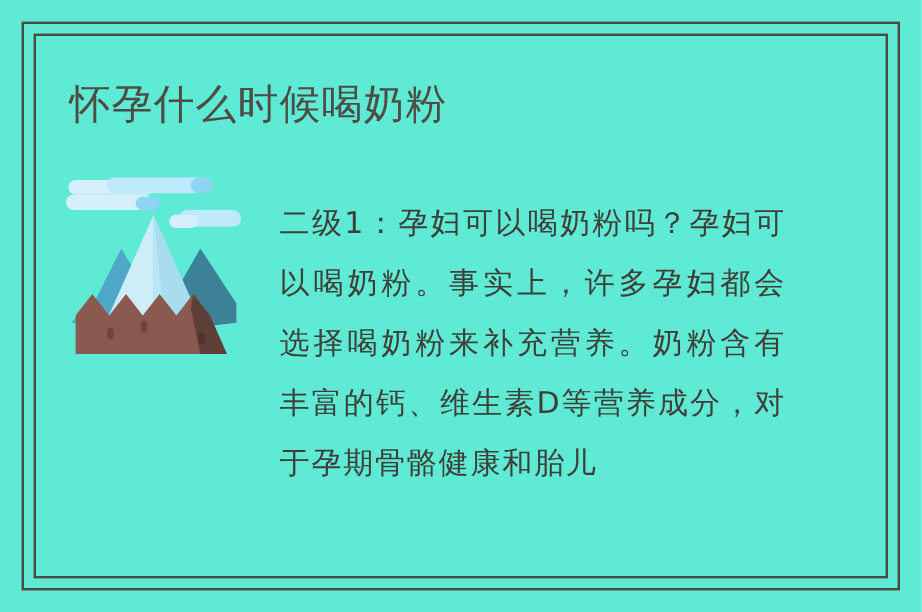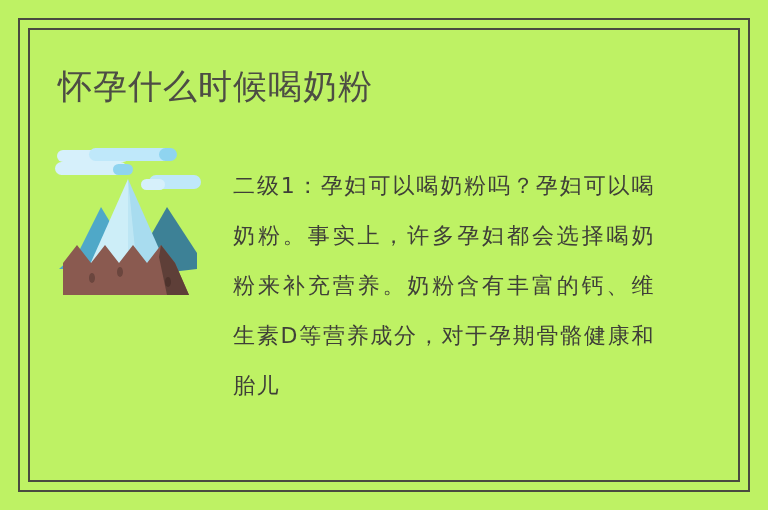--- a/index.html
+++ b/index.html
@@ -11,21 +11,21 @@
     height: 510px;
     background: #fdfdf4;
     font-family: "Liberation Sans", sans-serif;
     overflow: hidden;
   }
 
   #card {
     position: relative;
     width: 768px;
     height: 510px;
-    background: #bef264;
+    background: #5eead4;
     box-sizing: border-box;
   }
 
   
   #frame-outer {
     position: absolute;
     left: 18px;
     top: 18px;
     width: 732px;
     height: 474px;
@@ -76,21 +76,21 @@
     width: 146px;
     height: 152px;
   }
 
   #body-text {
     position: absolute;
     left: 178px;
     top: 16px;
     width: 422px;
     font-family: "DejaVu Sans", "Liberation Sans", sans-serif;
-    font-size: 22px;
+    font-size: 25px;
     line-height: 50px;
     color: #3f3f38;
     letter-spacing: 1.5px;
     text-align: justify;
     word-break: break-all;
   }
 </style>
 </head>
 <body>
 

